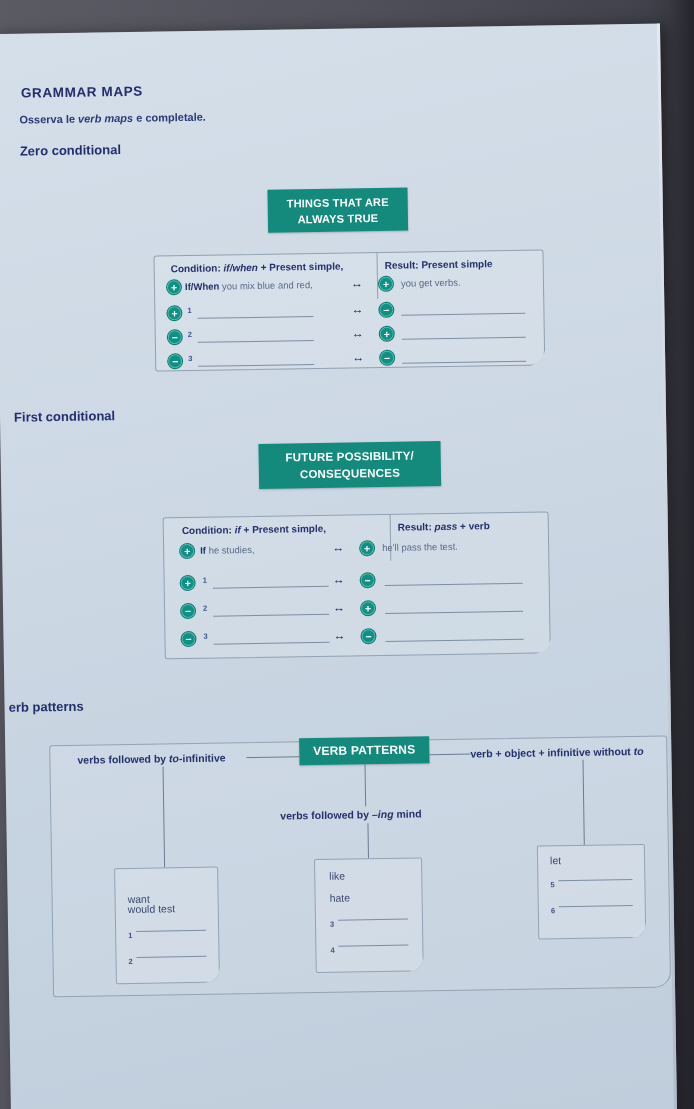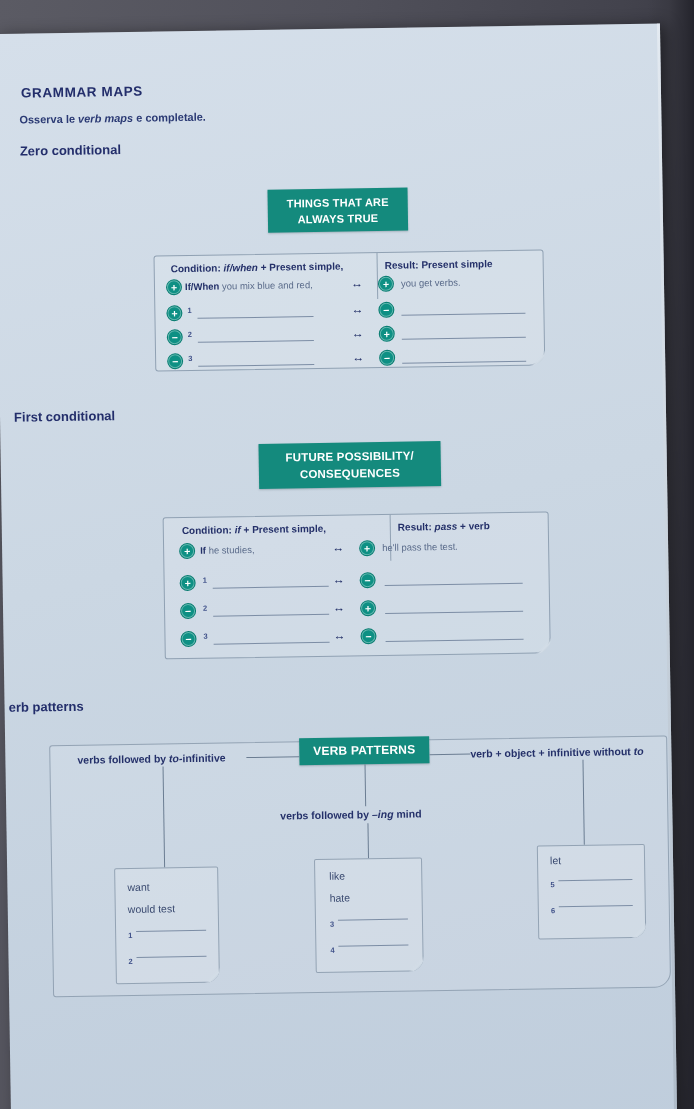--- a/index.html
+++ b/index.html
@@ -191,21 +191,21 @@
     <span class="vlabel" id="vl-mid"><span>verbs followed by </span><i>–ing</i><span> mind</span></span>
 
     <span class="hl" id="hl1"></span>
     <span class="hl" id="hl2"></span>
     <span class="vl" id="vlc"></span>
     <span class="vl" id="vll"></span>
     <span class="vl" id="vlm"></span>
     <span class="vl" id="vlr"></span>
 
     <div class="wbox curl" id="wb-left">
-      <span class="witem" style="left:12px;top:12px">want</span>
+      <span class="witem" style="left:12px;top:24px">want</span>
       <span class="witem" style="left:12px;top:34px">would test</span>
       <span class="wnum" style="left:12px;top:62px">1</span>
       <span class="wbl" style="left:20px;top:62px;width:70px"></span>
       <span class="wnum" style="left:12px;top:88px">2</span>
       <span class="wbl" style="left:20px;top:88px;width:70px"></span>
     </div>
 
     <div class="wbox curl" id="wb-mid">
       <span class="witem" style="left:14px;top:10px">like</span>
       <span class="witem" style="left:14px;top:32px">hate</span>

